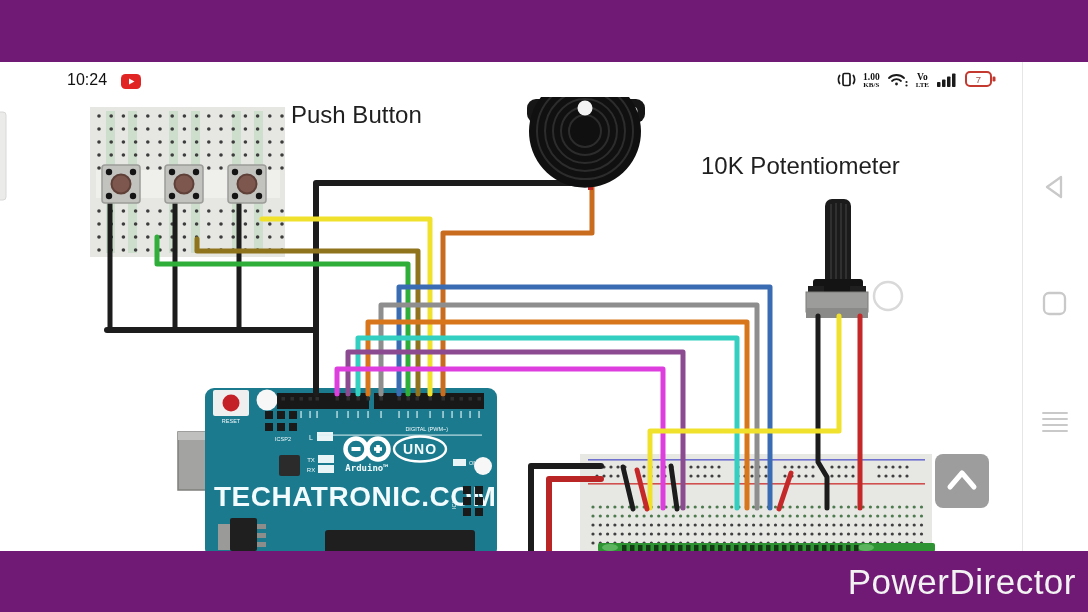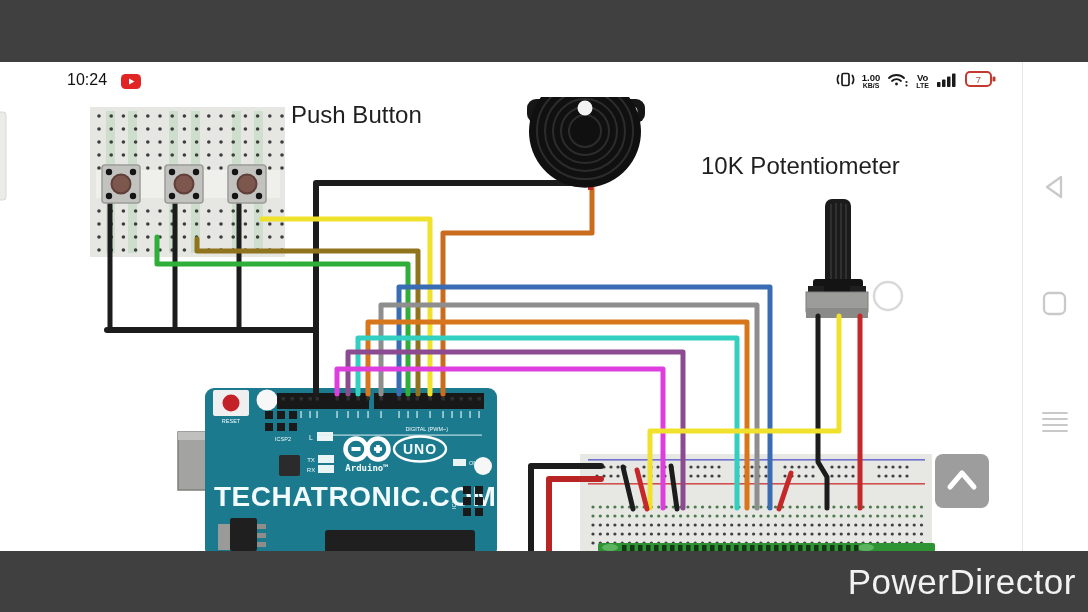--- a/index.html
+++ b/index.html
@@ -1,27 +1,27 @@
 <!DOCTYPE html>
 <html><head>
 <meta charset="utf-8">
 <style>
   html,body{margin:0;padding:0;background:#000;}
   #stage{position:relative;width:1088px;height:612px;overflow:hidden;
          font-family:"Liberation Sans",sans-serif;background:#fff;}
-  .letterbox{position:absolute;left:0;width:1088px;background:#404040;z-index:40;}
+  .letterbox{position:absolute;left:0;width:1088px;background:#701a75;z-index:40;}
   #top-bar{top:0;height:62px;}
   #bottom-bar{top:551px;height:61px;display:flex;align-items:center;justify-content:flex-end;}
   #watermark{color:#f2f2f2;font-size:35px;letter-spacing:.5px;padding-right:12px;font-weight:400;}
   
   #status-bar{position:absolute;top:62px;left:0;right:0;height:38px;z-index:30;}
   #status-time{position:absolute;left:67px;top:9px;font-size:16px;color:#111;font-weight:500;}
   #yt-badge{position:absolute;left:121px;top:12px;}
   #status-right{position:absolute;right:92px;top:8px;display:flex;align-items:center;gap:7px;}
-  .stack{display:flex;flex-direction:column;align-items:center;line-height:1;color:#111;font-weight:700;}
+  .stack{display:flex;flex-direction:column;align-items:center;line-height:1;color:#111;font-weight:700;font-family:Liberation Serif, serif;}
   .stack .big{font-size:9.5px;} .stack .small{font-size:7px;}
   
   .nav-btn{position:absolute;left:1040px;z-index:30;width:30px;height:30px;}
   #nav-divider{position:absolute;left:1022px;top:62px;height:489px;width:1px;background:#e6e6e6;z-index:25;}
   
   #scroll-top{position:absolute;left:935px;top:454px;width:54px;height:54px;background:#9d9d9d;
               border-radius:8px;z-index:20;display:flex;align-items:center;justify-content:center;}
   #diagram{position:absolute;left:0;top:0;z-index:10;}
   text{font-family:"Liberation Sans",sans-serif;}
   .ard-txt{fill:#f2fbfd;}

